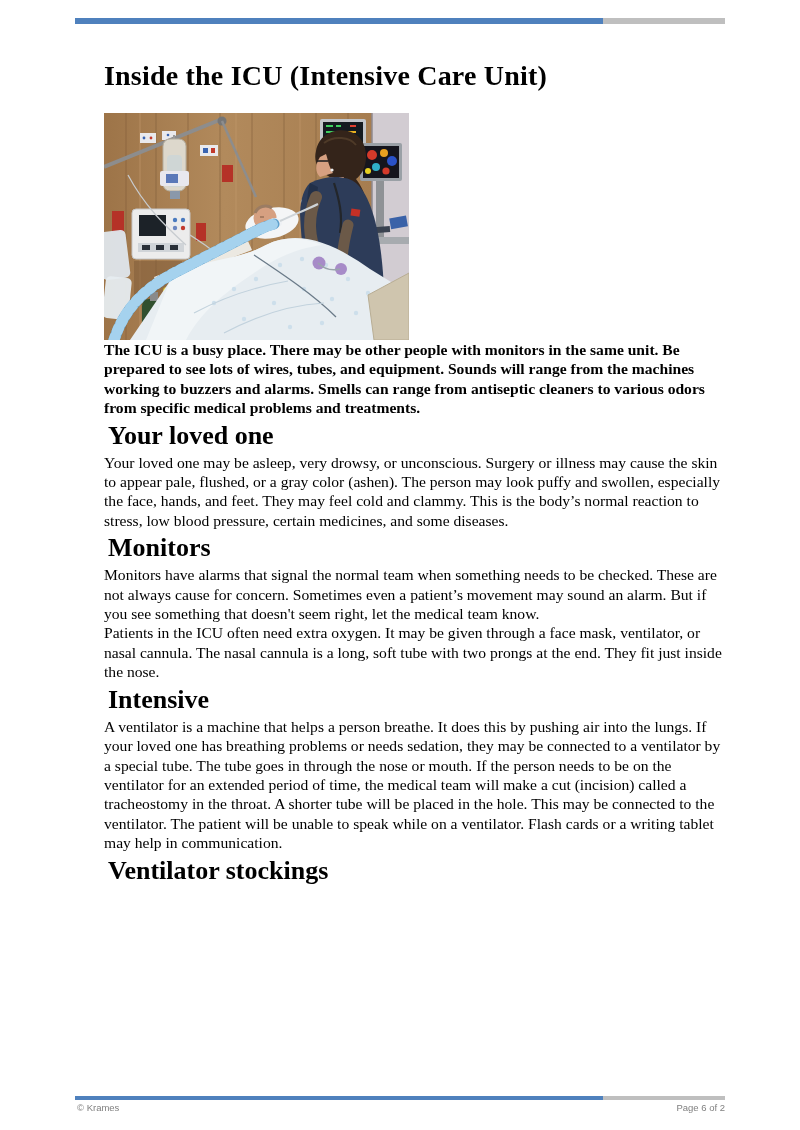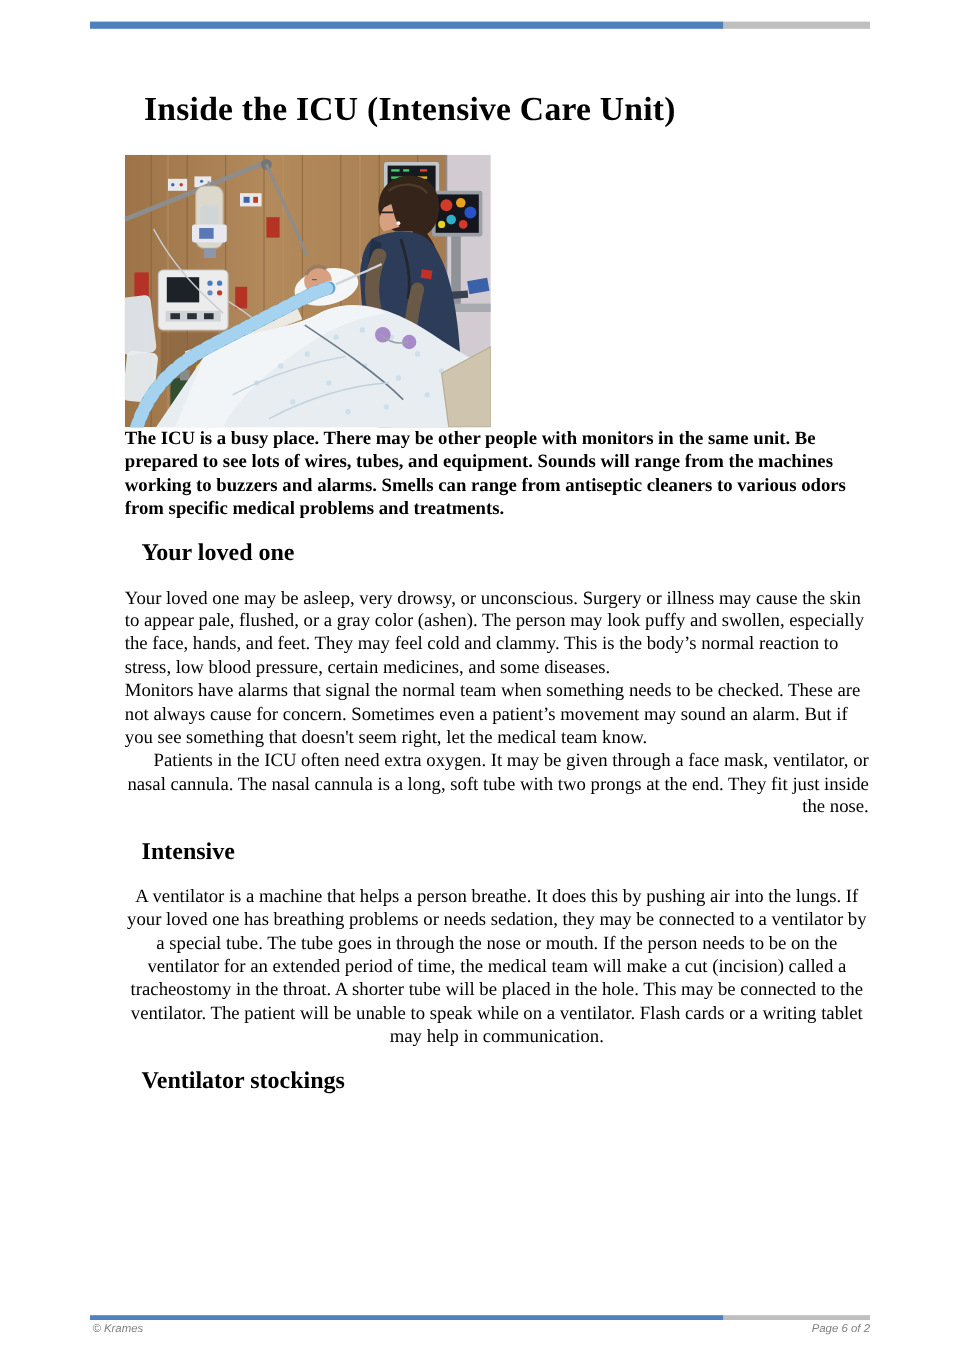--- a/index.html
+++ b/index.html
@@ -15,56 +15,55 @@
   
   .rule { position: absolute; left: 75px; width: 650px; display: flex; }
   .rule-top { top: 18px; height: 6px; }
   .rule-bottom { top: 1096px; height: 4px; }
   .rule .seg-blue { width: 528px; height: 100%; background: #4f81bd; }
   .rule .seg-gray { flex: 1; height: 100%; background: #bfbfbf; }
 
   .content { position: absolute; left: 104px; top: 58px; width: 620px; }
 
   h1.doc-title {
-    margin: 16px;
+    margin: 0;
     font-size: 28px;
     line-height: 36px;
     font-weight: bold;
     letter-spacing: 0.2px;
   }
   figure.photo { margin: 19px 0 0 0; width: 305px; height: 227px; }
   figure.photo svg { display: block; width: 305px; height: 227px; }
 
   p.body-text {
     margin: 0;
     font-size: 15.6px;
     line-height: 19.4px;
   }
   h2.section-heading {
-    margin: 14px;
-    font-size: 20px;
+    margin: 4px;
+    font-size: 26px;
     line-height: 27px;
     font-weight: bold;
   }
   .mt-intro { margin-top: 17px; font-weight: bold; }
   .mt-h1 { margin-top: 15px; }  .mt-b1 { margin-top: 20px; font-family: Liberation Serif, serif; }
   .mt-h2 { margin-top: 17px; }  .mt-b2 { margin-top: 18px; }
-  .mt-h3 { margin-top: 20px; }  .mt-b3 { margin-top: 18px; text-align: right; }
-  .mt-h4 { margin-top: 19px; }  .mt-b4 { margin-top: 19px; text-align: center; }
+  .mt-h3 { margin-top: 20px; }  .mt-b3 { margin-top: 18px; }
+  .mt-h4 { margin-top: 19px; }  .mt-b4 { margin-top: 19px; }
   .mt-h5 { margin-top: 15px; }
 
   .footer-meta {
     position: absolute;
     left: 77px;
     width: 648px;
     top: 1102px;
     display: flex;
     justify-content: space-between;
     font-family: "Liberation Sans", sans-serif;
-    font-style: italic;
     font-size: 9.5px;
     color: #7f7f7f;
   }
 </style>
 </head>
 <body>
 
 <div class="page">
 
   <div class="rule rule-top">
@@ -260,20 +259,21 @@
           <path d="M 176 108 C 194 100 206 95 214 91" fill="none" stroke="#cfd4d8" stroke-width="2"></path>
         </g>
       </svg>
     </figure>
 
     <p class="body-text mt-intro">The ICU is a busy place. There may be other people with monitors in the same unit. Be prepared to see lots of wires, tubes, and equipment. Sounds will range from the machines working to buzzers and alarms. Smells can range from antiseptic cleaners to various odors from specific medical problems and treatments.</p>
 
     <h2 class="section-heading mt-h1">Your loved one</h2>
     <p class="body-text mt-b1">Your loved one may be asleep, very drowsy, or unconscious. Surgery or illness may cause the skin to appear pale, flushed, or a gray color (ashen). The person may look puffy and swollen, especially the face, hands, and feet. They may feel cold and clammy. This is the body’s normal reaction to stress, low blood pressure, certain medicines, and some diseases.</p>
 
+    <h2 class="section-heading mt-h2">Monitors</h2>
     <p class="body-text mt-b2">Monitors have alarms that signal the normal team when something needs to be checked. These are not always cause for concern. Sometimes even a patient’s movement may sound an alarm. But if you see something that doesn't seem right, let the medical team know.</p>
 
     <p class="body-text mt-b3">Patients in the ICU often need extra oxygen. It may be given through a face mask, ventilator, or nasal cannula. The nasal cannula is a long, soft tube with two prongs at the end. They fit just inside the nose.</p>
 
     <h2 class="section-heading mt-h4">Intensive</h2>
     <p class="body-text mt-b4">A ventilator is a machine that helps a person breathe. It does this by pushing air into the lungs. If your loved one has breathing problems or needs sedation, they may be connected to a ventilator by a special tube. The tube goes in through the nose or mouth. If the person needs to be on the ventilator for an extended period of time, the medical team will make a cut (incision) called a tracheostomy in the throat. A shorter tube will be placed in the hole. This may be connected to the ventilator. The patient will be unable to speak while on a ventilator. Flash cards or a writing tablet may help in communication.</p>
 
     <h2 class="section-heading mt-h5">Ventilator stockings</h2>
 
   </main>

